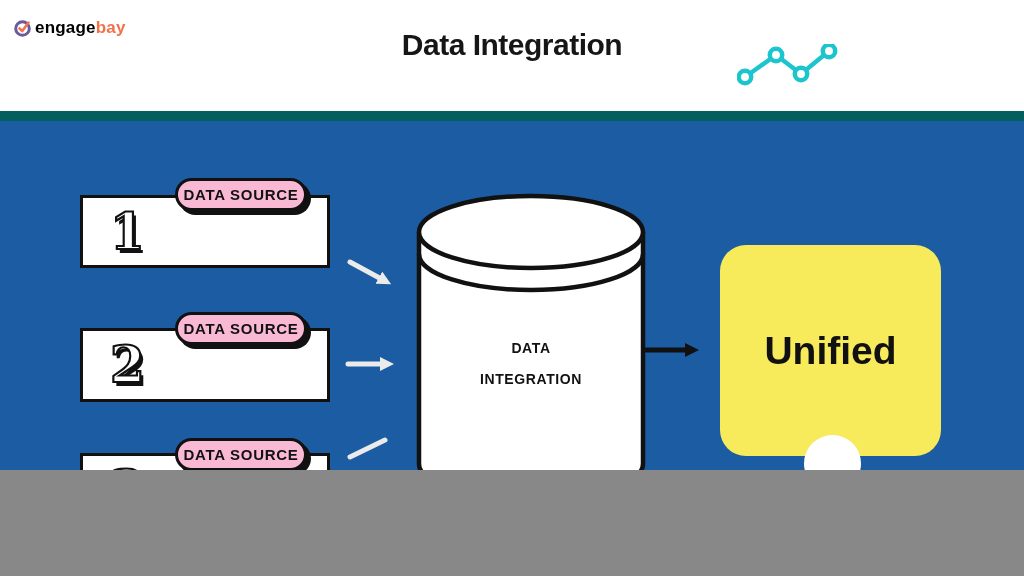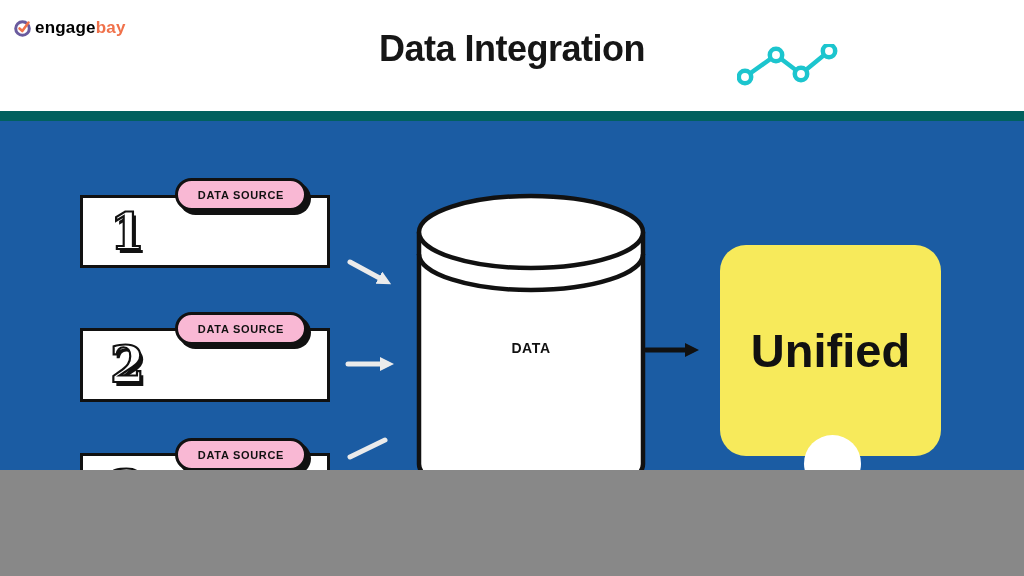--- a/index.html
+++ b/index.html
@@ -21,21 +21,21 @@
   }
   .logo {
     position: absolute; left: 14px; top: 18px;
     display: flex; align-items: center; gap: 3px;
     font-size: 17px; font-weight: bold; letter-spacing: 0.2px;
   }
   .logo .bay { color: #f0714a; }
   .page-title {
     position: absolute; left: 0; top: 28px; width: 1024px;
     text-align: center;
-    font-size: 36px; font-weight: bold; color: #161616; letter-spacing: -0.5px;
+    font-size: 30px; font-weight: bold; color: #161616; letter-spacing: -0.5px;
   }
   .title-chart-icon { position: absolute; left: 737px; top: 44px; }
   .divider {
     position: absolute; left: 0; top: 111px; width: 1024px; height: 10px;
     background: #01605e;
   }
   
   .canvas {
     position: absolute; left: 0; top: 121px; width: 1024px; height: 455px;
     background: #1b5ca3;
@@ -52,41 +52,41 @@
     font-weight: bold; font-size: 50px; line-height: 50px;
     color: #ffffff;
     -webkit-text-stroke: 2.2px #111;
     text-shadow: 3px 4px 0 #111;
   }
   .badge {
     position: absolute; left: 175px; width: 132px; height: 33px;
     background: #f9b8d4; border: 3px solid #111; border-radius: 17px;
     box-shadow: 4px 4px 0 #111;
     display: flex; align-items: center; justify-content: center;
-    font-size: 11px; font-weight: bold; letter-spacing: 0.7px; color: #111;
+    font-size: 15px; font-weight: bold; letter-spacing: 0.7px; color: #111;
     z-index: 5;
   }
 
   
   .cylinder { position: absolute; left: 405px; top: 190px; }
   .cylinder-label {
     position: absolute; left: 405px; top: 333px; width: 252px;
     text-align: center; font-size: 14px; font-weight: bold;
     letter-spacing: 0.6px; line-height: 31px; color: #111;
   }
 
   
   .arrows { position: absolute; left: 0; top: 0; pointer-events: none; }
 
   
   .unified-card {
     position: absolute; left: 720px; top: 245px; width: 221px; height: 211px;
     background: #f7ea5b; border-radius: 26px;
     display: flex; align-items: center; justify-content: center; text-align: center;
-    font-size: 47px; font-weight: bold; line-height: 55px; color: #111;
+    font-size: 39px; font-weight: bold; line-height: 55px; color: #111;
   }
   .accent-circle {
     position: absolute; left: 804px; top: 435px; width: 57px; height: 57px;
     border-radius: 50%; background: #ffffff;
   }
 </style>
 </head>
 <body>
 
 <div class="stage">
@@ -131,20 +131,21 @@
   </div>
   <div class="badge" style="top:438px;">DATA SOURCE</div>
 
   <svg class="cylinder" width="252" height="320" viewBox="0 0 252 320">
     <path d="M14,42 L14,274 A112,36 0 0 0 238,274 L238,42" fill="#ffffff" stroke="#111" stroke-width="4.5"></path>
     <ellipse cx="126" cy="42" rx="112" ry="36" fill="#ffffff" stroke="#111" stroke-width="4.5"></ellipse>
     <path d="M14,64 A112,36 0 0 0 238,64" fill="none" stroke="#111" stroke-width="4.5"></path>
   </svg>
   <div class="cylinder-label">
     <div>DATA</div>
+    <div>INTEGRATION</div>
   </div>
 
   <svg class="arrows" width="1024" height="576" viewBox="0 0 1024 576">
     <defs>
       <marker id="ah-light" markerWidth="16" markerHeight="16" refX="7" refY="7" orient="auto" markerUnits="userSpaceOnUse">
         <path d="M0,0 L14,7 L0,14 Z" fill="#ebebeb"></path>
       </marker>
       <marker id="ah-dark" markerWidth="16" markerHeight="16" refX="7" refY="7" orient="auto" markerUnits="userSpaceOnUse">
         <path d="M0,0 L14,7 L0,14 Z" fill="#111"></path>
       </marker>

